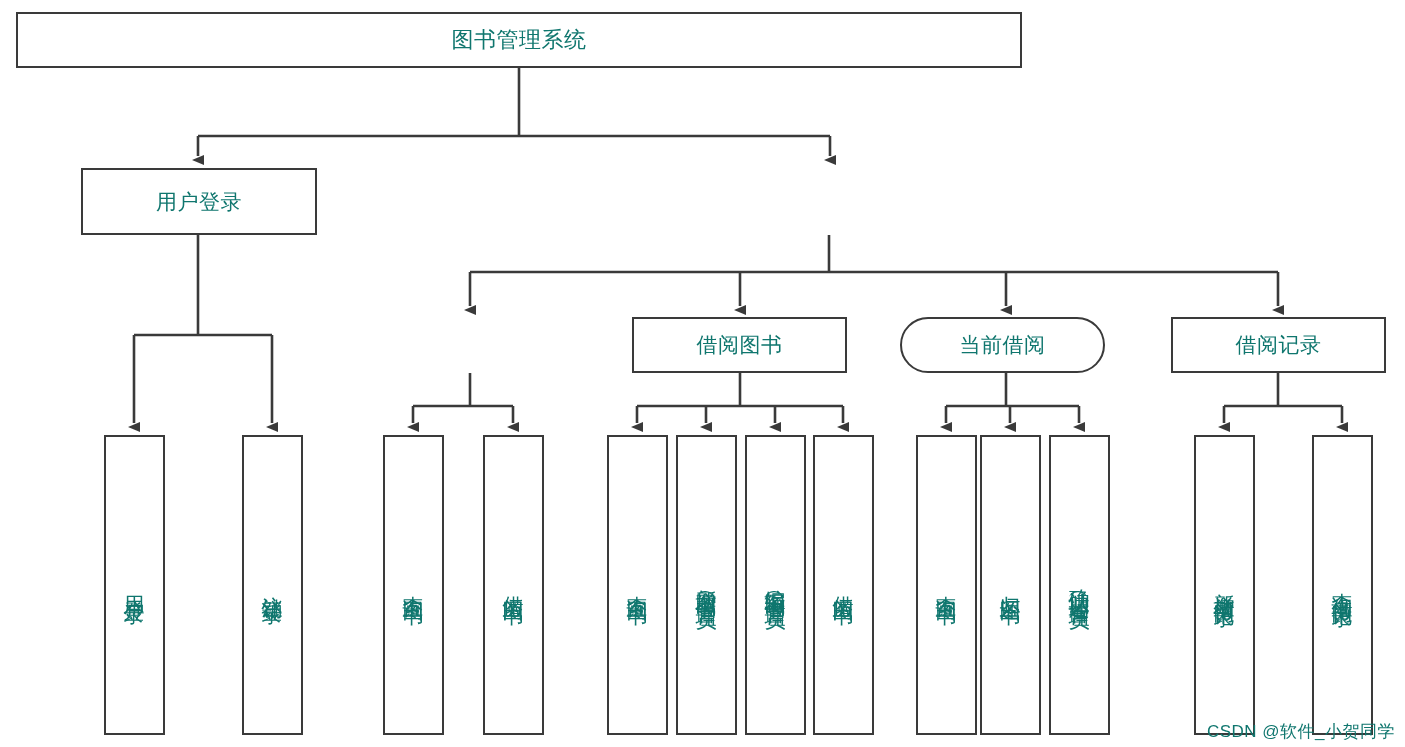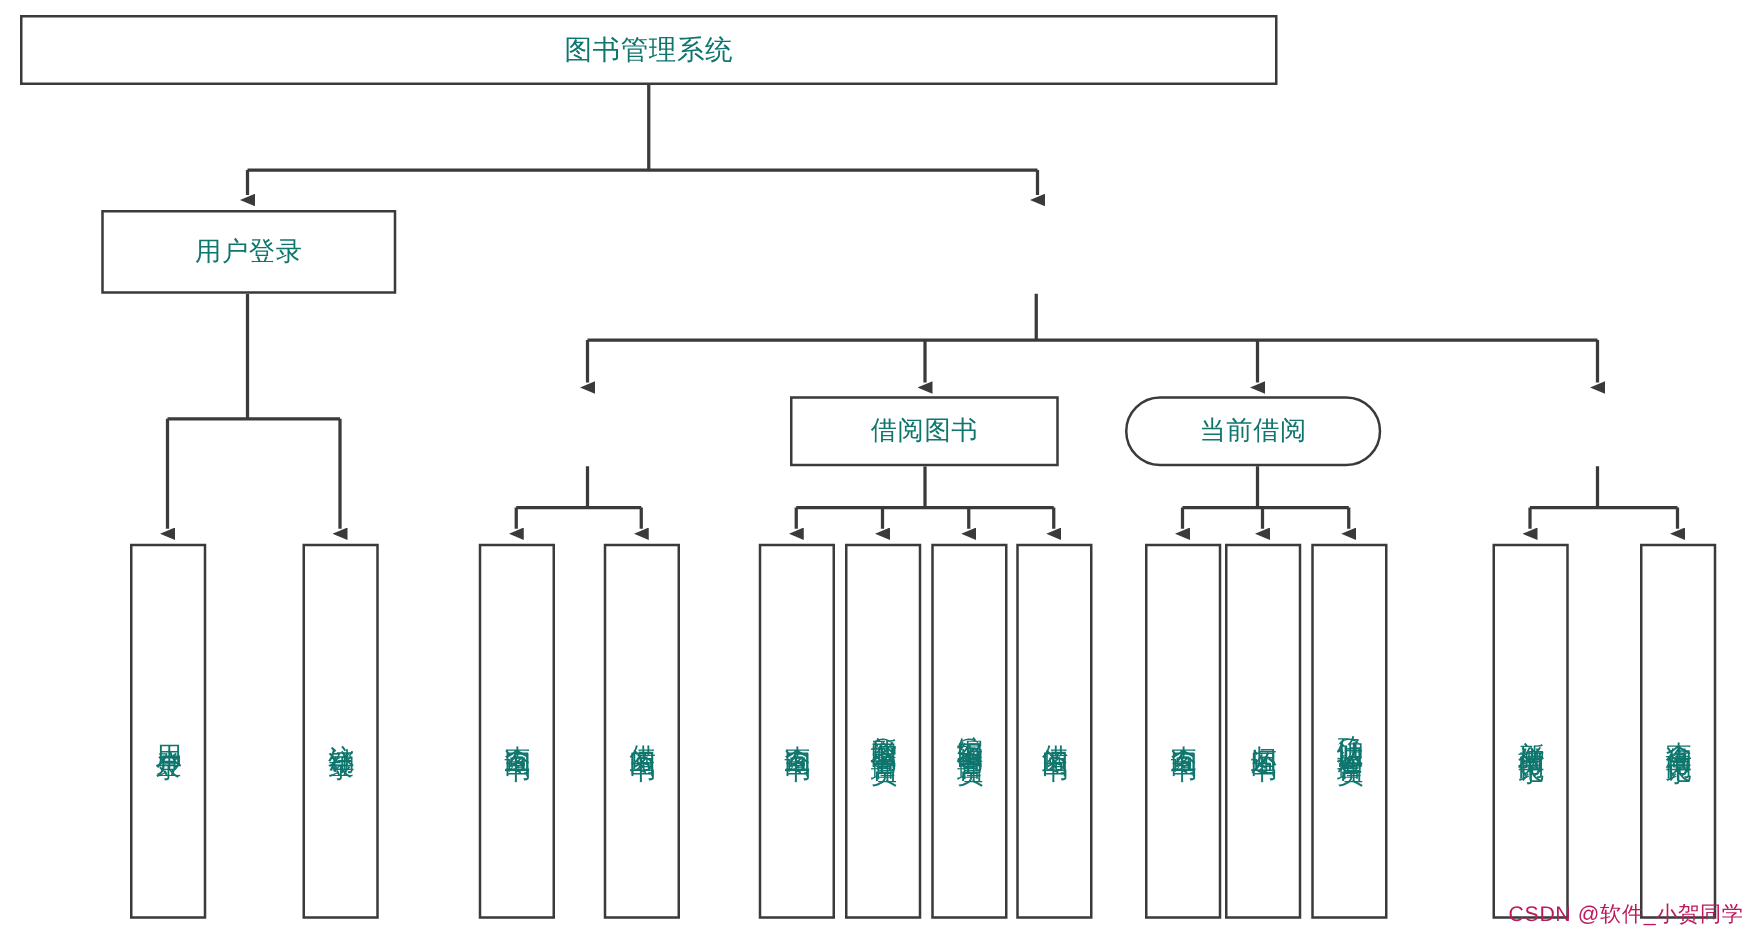--- a/index.html
+++ b/index.html
@@ -42,21 +42,21 @@
     letter-spacing:3px;
     line-height:1;
     white-space:nowrap;
   }
 
   #watermark{
     position:absolute;
     right:10px;
     bottom:4px;
     font-size:17px;
-    color:#be185d;
+    color:#0f766e;
     letter-spacing:0.5px;
     white-space:nowrap;
     pointer-events:none;
   }
 </style>
 </head>
 <body>
 
 <div id="stage">
 
@@ -117,20 +117,23 @@
   <div class="node horiz" style="left:81px;top:168px;width:236px;height:67px;">
     <span class="lbl">用户登录</span>
   </div>
 
   <div class="node horiz" style="left:632px;top:317px;width:215px;height:56px;">
     <span class="lbl">借阅图书</span>
   </div>
   <div class="node horiz" style="left:900px;top:317px;width:205px;height:56px;border-radius:28px;">
     <span class="lbl">当前借阅</span>
   </div>
+  <div class="node horiz" style="left:1171px;top:317px;width:215px;height:56px;">
+    <span class="lbl">借阅记录</span>
+  </div>
 
   <div class="node leaf" style="left:104px;top:435px;width:61px;height:300px;">
     <span class="lbl">用户登录</span>
   </div>
   <div class="node leaf" style="left:242px;top:435px;width:61px;height:300px;">
     <span class="lbl">注销登录</span>
   </div>
 
   <div class="node leaf" style="left:383px;top:435px;width:61px;height:300px;">
     <span class="lbl">查询图书</span>

